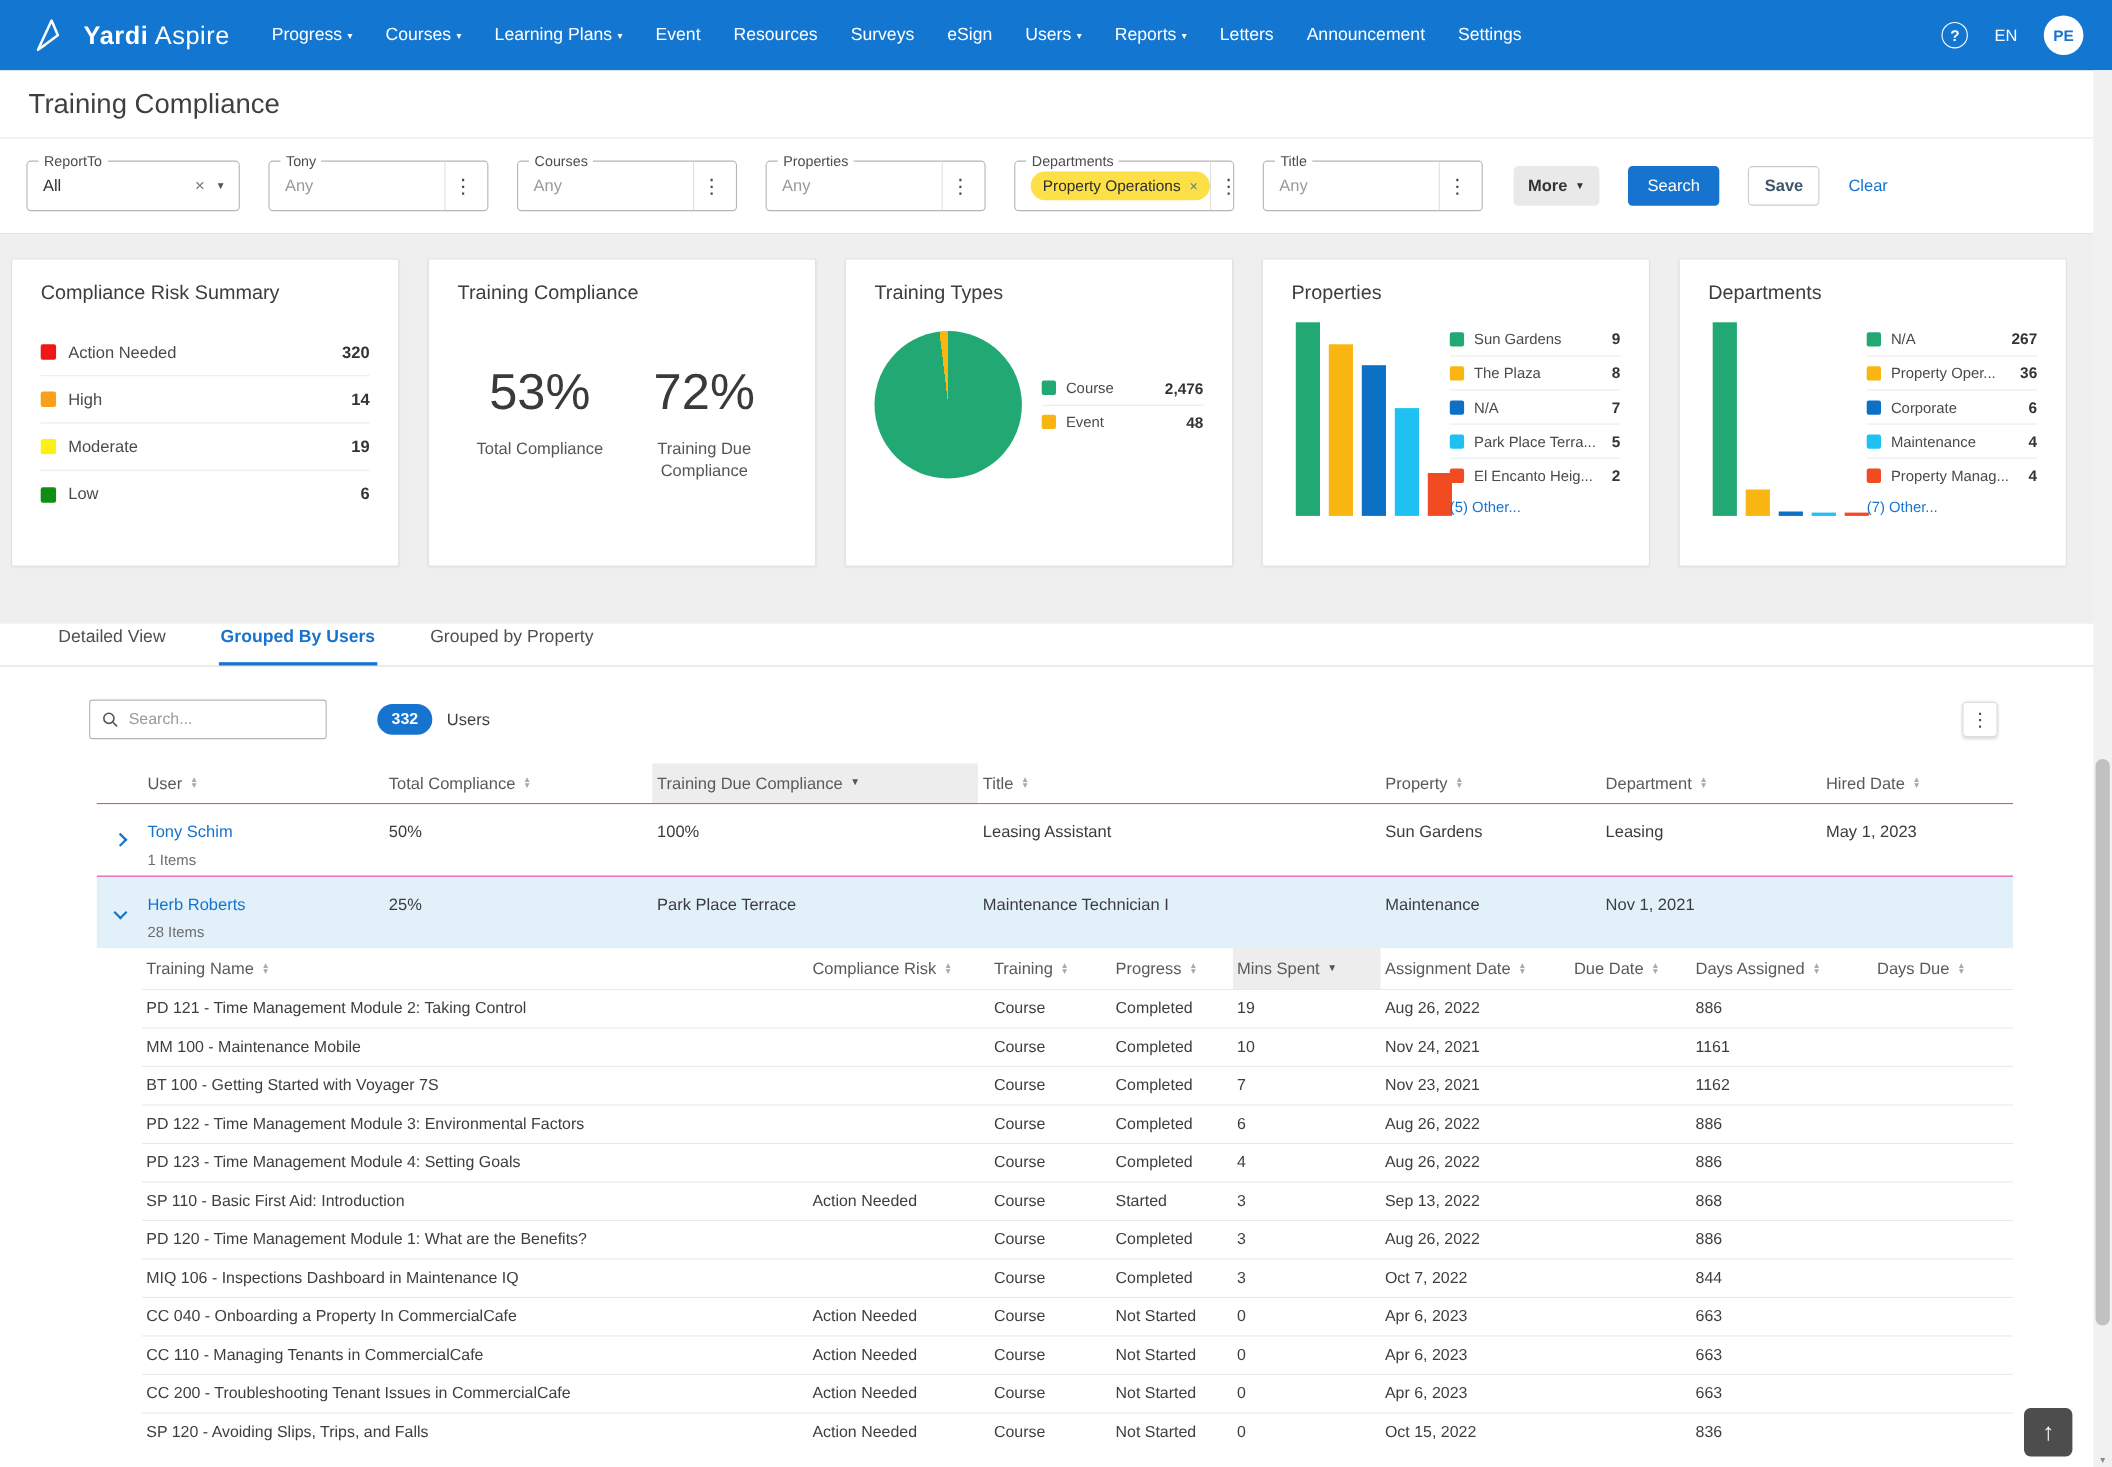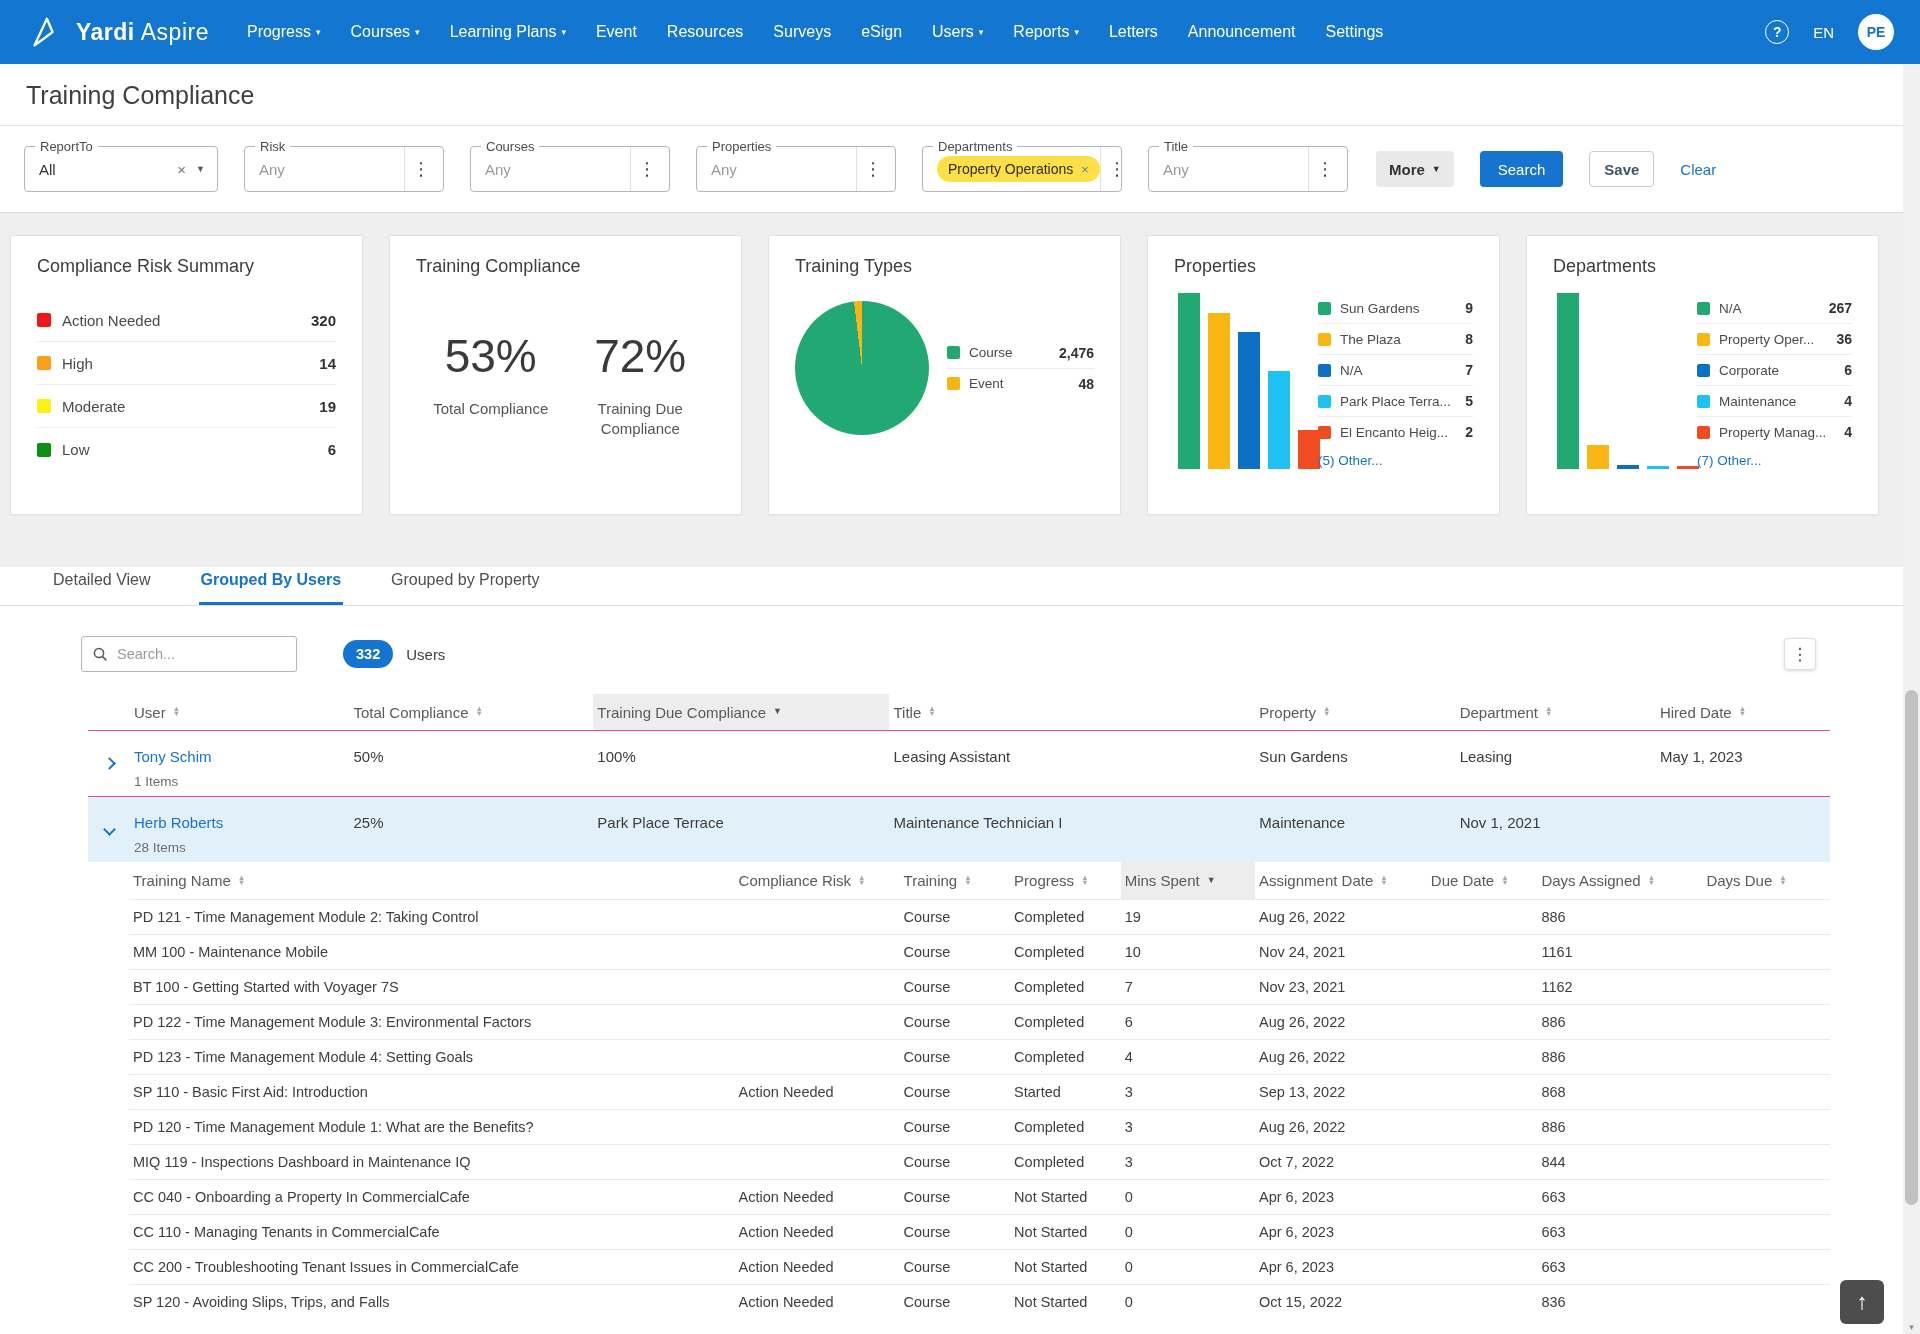--- a/index.html
+++ b/index.html
@@ -201,21 +201,21 @@
 </div>
 
 <div class="filter-bar">
   <div class="field f-reportto">
     <span class="flabel">ReportTo</span>
     <span class="value">All</span>
     <span class="clear-x">×</span>
     <span class="dd-caret">▼</span>
   </div>
   <div class="field f-std">
-    <span class="flabel">Risk</span>
+    <span class="flabel">Tony</span>
     <span class="placeholder">Any</span>
     <span class="kebab">⋮</span>
   </div>
   <div class="field f-std">
     <span class="flabel">Courses</span>
     <span class="placeholder">Any</span>
     <span class="kebab">⋮</span>
   </div>
   <div class="field f-std">
     <span class="flabel">Properties</span>
@@ -639,21 +639,21 @@
             <div class="cell">Course</div>
             <div class="cell">Completed</div>
             <div class="cell">3</div>
             <div class="cell">Aug 26, 2022</div>
             <div class="cell"></div>
             <div class="cell">886</div>
             <div class="cell"></div>
           </div>
 
           <div class="tgrid trow">
-            <div class="cell">MIQ 119 - Inspections Dashboard in Maintenance IQ</div>
+            <div class="cell">MIQ 106 - Inspections Dashboard in Maintenance IQ</div>
             <div class="cell"></div>
             <div class="cell">Course</div>
             <div class="cell">Completed</div>
             <div class="cell">3</div>
             <div class="cell">Oct 7, 2022</div>
             <div class="cell"></div>
             <div class="cell">844</div>
             <div class="cell"></div>
           </div>
 

